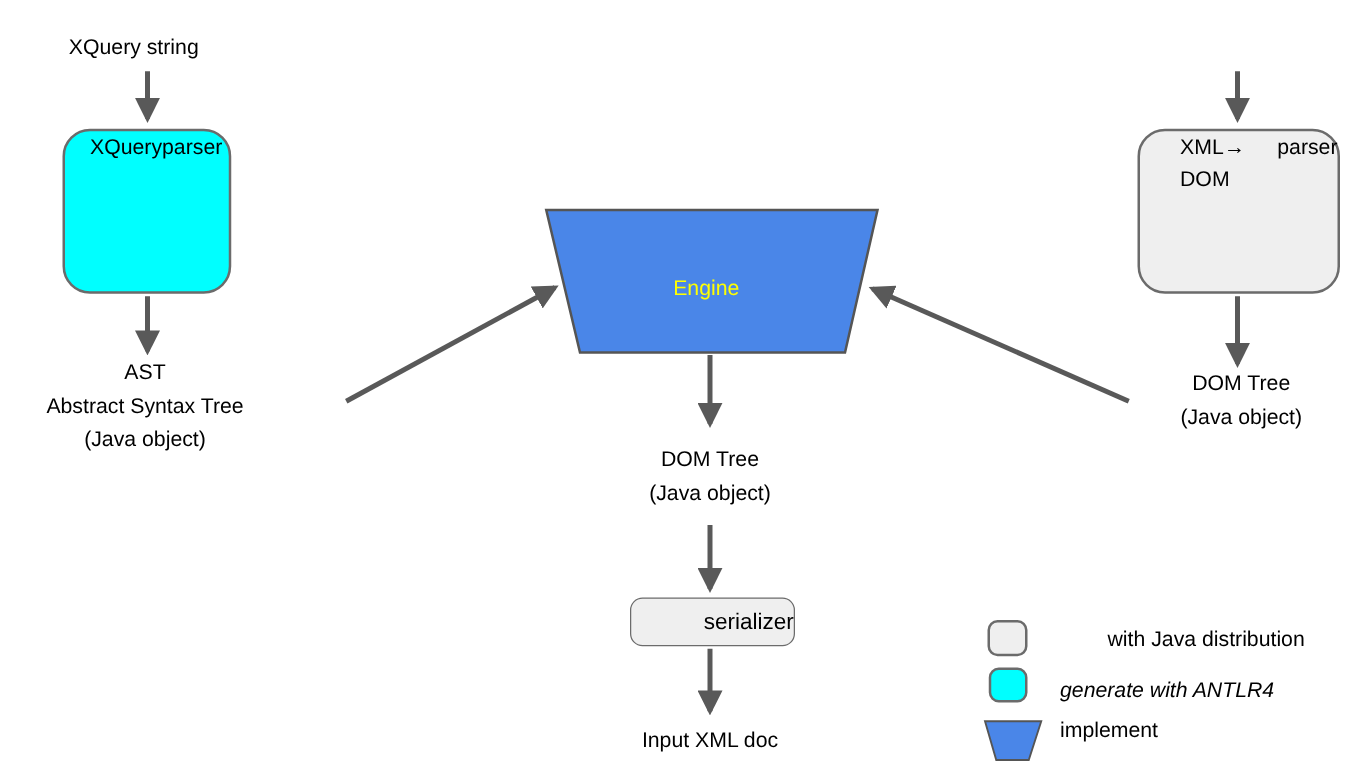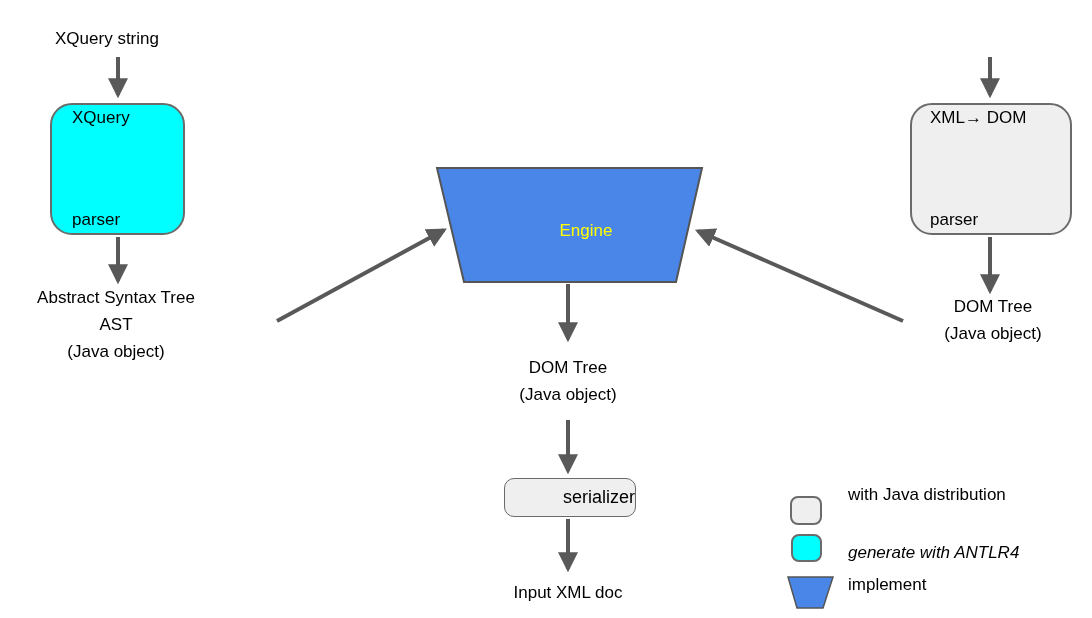--- a/index.html
+++ b/index.html
@@ -22,34 +22,34 @@
     line-height: 27px;
     white-space: nowrap;
   }
   .centered { transform: translate(-50%, 0); text-align: center; }
   .center-both { transform: translate(-50%, -50%); text-align: center; }
   .node-box {
     position: absolute;
     z-index: 1;
     box-sizing: border-box;
     display: flex;
-    flex-direction: column;
-    justify-content: space-between;
+    flex-direction: row;
+    justify-content: flex-start;
     font-size: 17px;
     line-height: 26px;
   }
   .parser-box {
     width: 135px;
     height: 132px;
     border: 2px solid var(--border, #666666);
     border-radius: 22px;
     padding-left: 20px;
   }
   .xquery-parser { left: 50px; top: 103px; background: var(--cyan, #00ffff); }
-  .xml-dom-parser { left: 910px; top: 103px; width: 162px; padding-left: 18px; background: var(--gray-fill, #efefef); }
+  .xml-dom-parser { left: 910px; top: 103px; width: 162px; padding-left: 32px; background: var(--gray-fill, #efefef); }
   .serializer-box {
     position: absolute;
     z-index: 1;
     left: 504px; top: 478px;
     width: 132px; height: 39px;
     box-sizing: border-box;
     border: 1.5px solid var(--border, #666666);
     border-radius: 10px;
     background: var(--gray-fill, #efefef);
     display: flex; align-items: center; justify-content: flex-end;
@@ -100,26 +100,26 @@
   </svg>
 
   <div class="label center-both" style="left:107px; top:38px;">XQuery string</div>
 
   <div class="node-box parser-box xquery-parser">
     <span>XQuery</span>
     <span>parser</span>
   </div>
 
   <div class="label centered" style="left:116px; top:284px;">
+    <div>AST</div>
     <div>Abstract Syntax Tree</div>
-    <div>AST</div>
     <div>(Java object)</div>
   </div>
 
-  <div class="label center-both engine-label" style="left:586px; top:231px;text-align:center;">
+  <div class="label center-both engine-label" style="left:565px; top:231px;text-align:center;">
     <div>Engine</div>
   </div>
 
 
   <div class="node-box parser-box xml-dom-parser">
     <span>XML→ DOM</span>
     <span>parser</span>
   </div>
 
   <div class="label centered" style="left:993px; top:293px;">
@@ -132,20 +132,20 @@
     <div>(Java object)</div>
   </div>
 
   <div class="serializer-box">
     <span>serializer</span>
   </div>
 
   <div class="label center-both" style="left:568px; top:592px;">Input XML doc</div>
 
   <div class="legend-swatch gray"></div>
-  <div class="label legend-label" style="top:494px;">with Java distribution</div>
+  <div class="label legend-label" style="top:511px;margin-left:38px;">with Java distribution</div>
 
   <div class="legend-swatch cyan"></div>
   <div class="label legend-label" style="top:552px;font-style:italic;">generate with  ANTLR4</div>
 
   <div class="label legend-label" style="top:584px;">implement</div>
 
 </div>
 
 </body></html>

